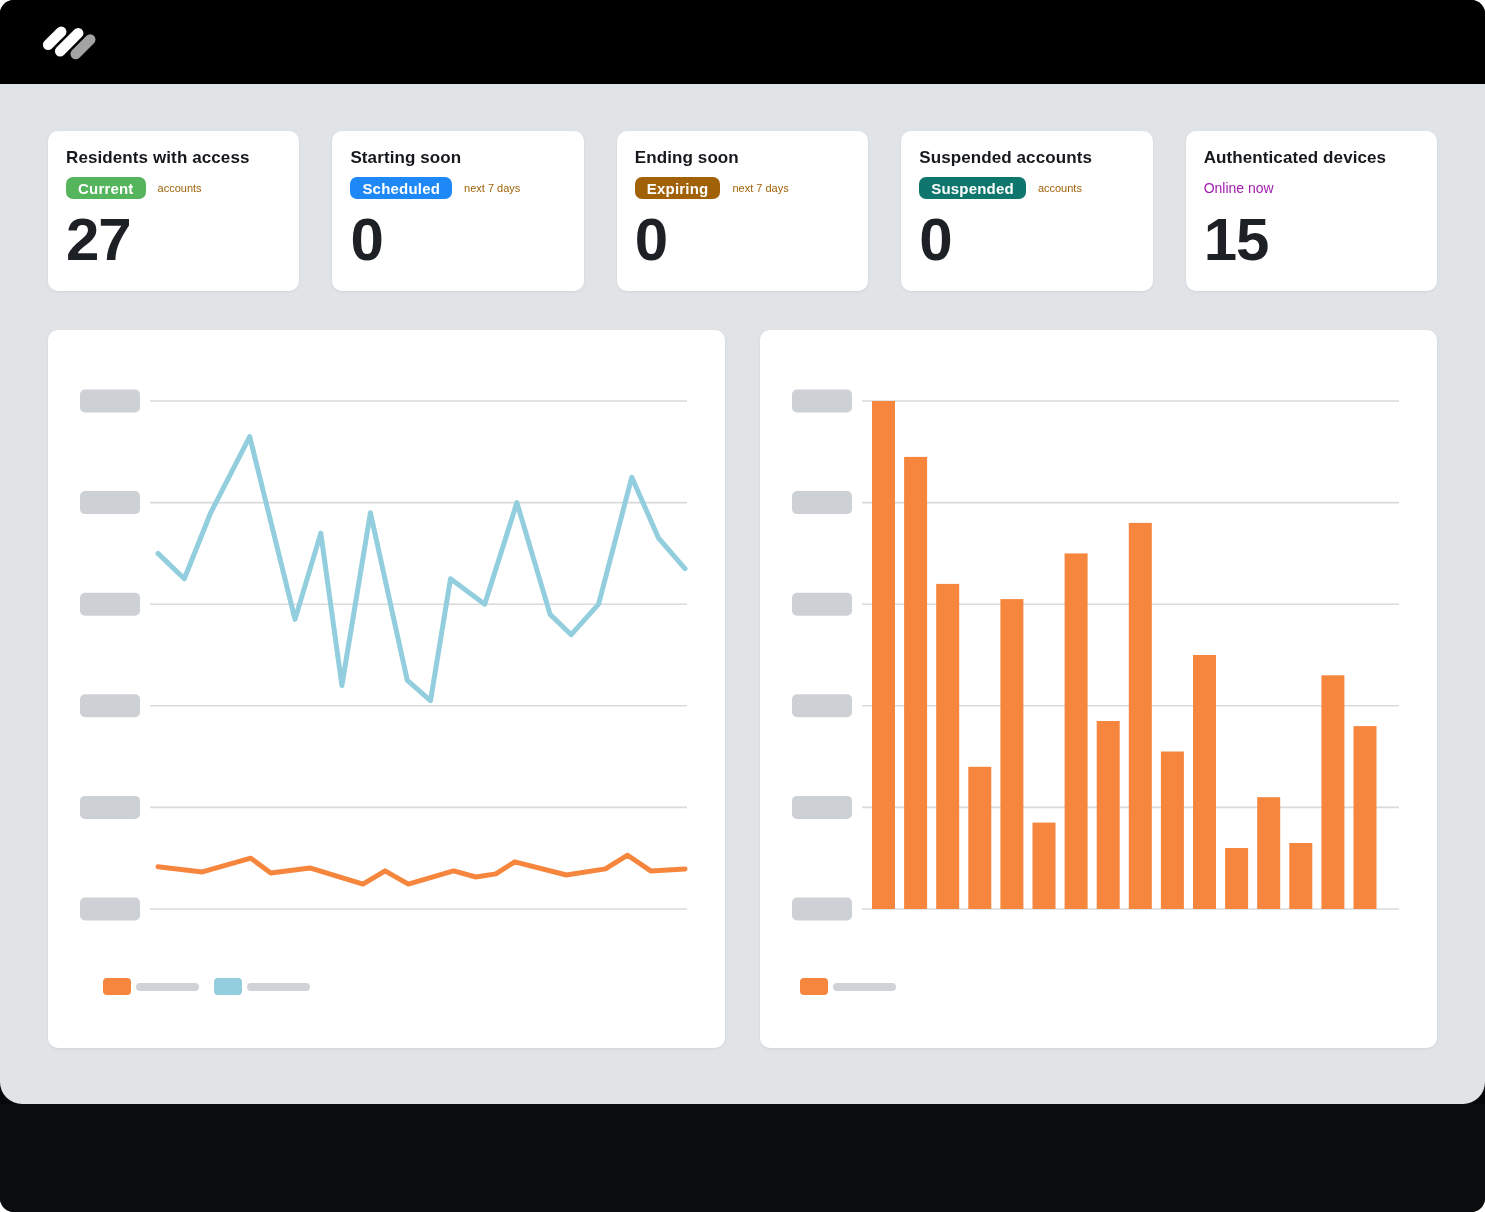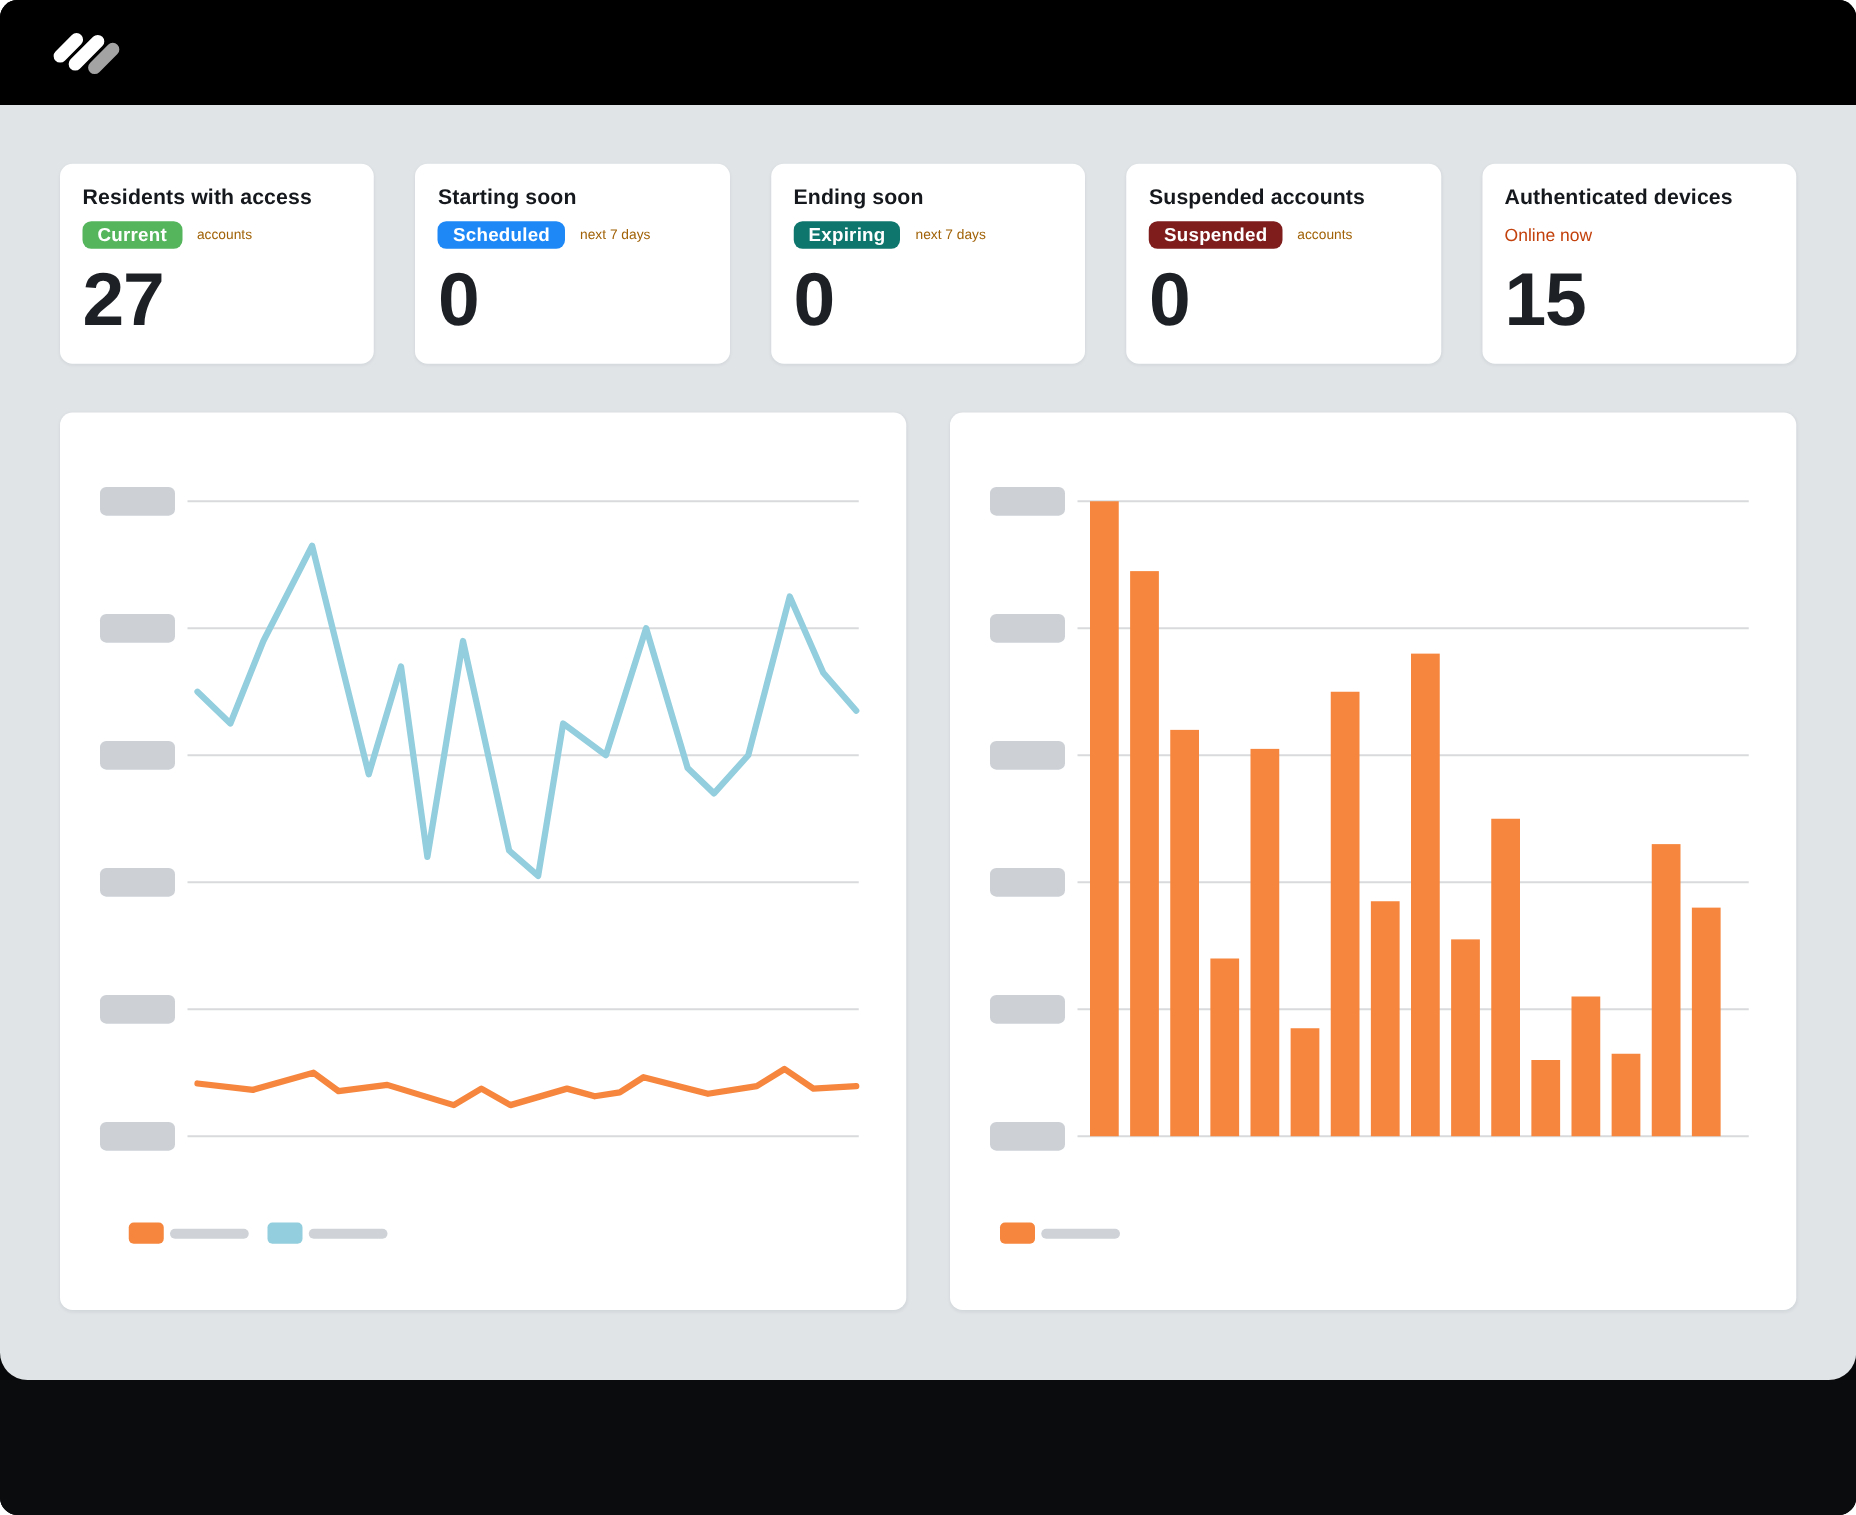--- a/index.html
+++ b/index.html
@@ -31,21 +31,21 @@
     box-shadow: 0 1px 3px rgba(16,24,40,0.07);
   }
   .stat-title { font-size: 17px; font-weight: 700; color: #15181c; letter-spacing: .1px; }
   .stat-sub { margin-top: 9px; display: flex; align-items: center; gap: 12px; height: 22px; }
   .stat-badge {
     display: inline-flex; align-items: center; height: 22px;
     padding: 0 12px; border-radius: 7px;
     color: #ffffff; font-size: 15px; font-weight: 700; letter-spacing: .2px;
   }
   .stat-caption { font-size: 11px; color: #a16207; font-weight: 400; }
-  .stat-caption.small { font-size: 14px; color: #c2410c; text-align: center; }
+  .stat-caption.small { font-size: 14px; color: #a21caf; text-align: center; }
   .stat-value { margin-top: 9px; font-size: 60px; font-weight: 700; color: #1d2126; letter-spacing: -1px; line-height: 1.05; }
 
   .charts-row { display: flex; gap: 35px; margin-top: 39px; }
   .chart-card {
     flex: 1 1 0; height: 718px; background: #ffffff;
     border-radius: 10px; position: relative;
     box-shadow: 0 1px 3px rgba(16,24,40,0.07);
     overflow: hidden;
   }
   .chart-card svg { position: absolute; left: 0; top: 0; }
@@ -92,30 +92,30 @@
         <div class="stat-sub">
           <span class="stat-badge" style="background: rgb(30, 136, 247);">Scheduled</span>
           <span class="stat-caption">next 7 days</span>
         </div>
         <div class="stat-value">0</div>
       </div>
 
       <div class="stat-card">
         <div class="stat-title">Ending soon</div>
         <div class="stat-sub">
-          <span class="stat-badge" style="background: #0f766e;">Expiring</span>
+          <span class="stat-badge" style="background: #a16207;">Expiring</span>
           <span class="stat-caption">next 7 days</span>
         </div>
         <div class="stat-value">0</div>
       </div>
 
       <div class="stat-card">
         <div class="stat-title">Suspended accounts</div>
         <div class="stat-sub">
-          <span class="stat-badge" style="background: #7f1d1d;">Suspended</span>
+          <span class="stat-badge" style="background: #0f766e;">Suspended</span>
           <span class="stat-caption">accounts</span>
         </div>
         <div class="stat-value">0</div>
       </div>
 
       <div class="stat-card">
         <div class="stat-title">Authenticated devices</div>
         <div class="stat-sub">
           <span class="stat-caption small">Online now</span>
         </div>

